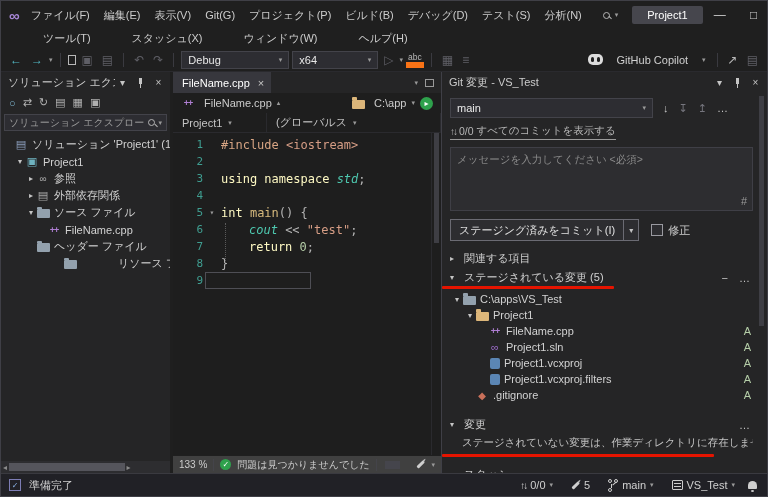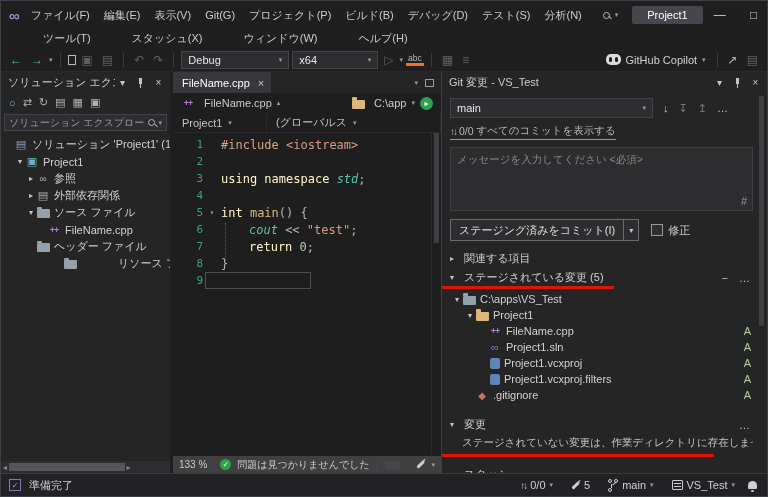--- a/index.html
+++ b/index.html
@@ -29,22 +29,22 @@
   .toolbar { height:24px; flex:none; background:#1f1f1f; border-bottom:1px solid #2a2a2e;
     display:flex; align-items:center; padding:0 6px; gap:3px; color:#b8b8b8; }
   .tb-ic { padding:0 3px; font-size:12px; line-height:1; }
   .tb-ic.teal { color:#52b8c4; }
   .tb-ic.dim { color:#5f5f66; }
   .tb-sep { width:1px; height:14px; background:#3a3a40; margin:0 4px; flex:none; }
   .combo { height:18px; background:#2d2d32; border:1px solid #43434a; display:flex; align-items:center;
     padding:0 6px; color:#e8e8e8; justify-content:space-between; }
   .combo .mini { margin-left:8px; }
   .combo.debug { width:108px; } .combo.x64 { width:86px; }
-  .tb-abc { font-size:8.5px; color:#b8b8b8; border-bottom:3px solid #f97316; padding:0 2px; }
-  .copilot { display:flex; align-items:center; gap:5px; margin-left:auto; color:#d0d0d0; padding:0 4px; }
+  .tb-abc { font-size:8.5px; color:#b8b8b8; border-bottom:6px solid #f97316; padding:0 2px; }
+  .copilot { display:flex; align-items:center; gap:14px; margin-left:auto; color:#d0d0d0; padding:0 4px; }
   .i-copilot { width:15px; height:11px; background:#dcdcdc; border-radius:5px; position:relative; display:inline-block; }
   .i-copilot::before, .i-copilot::after { content:""; position:absolute; top:3px; width:3px; height:5px; background:#1f1f1f; border-radius:2px; }
   .i-copilot::before { left:3px; } .i-copilot::after { right:3px; }
 
   
   .main { flex:1; display:flex; min-height:0; }
   .splitter { width:3px; background:#1f1f1f; flex:none; }
 
   .panel-header { height:21px; flex:none; display:flex; align-items:center; padding:0 4px 0 7px; color:#cccccc; background:#252526; }
   .ph-title { white-space:nowrap; overflow:hidden; }

